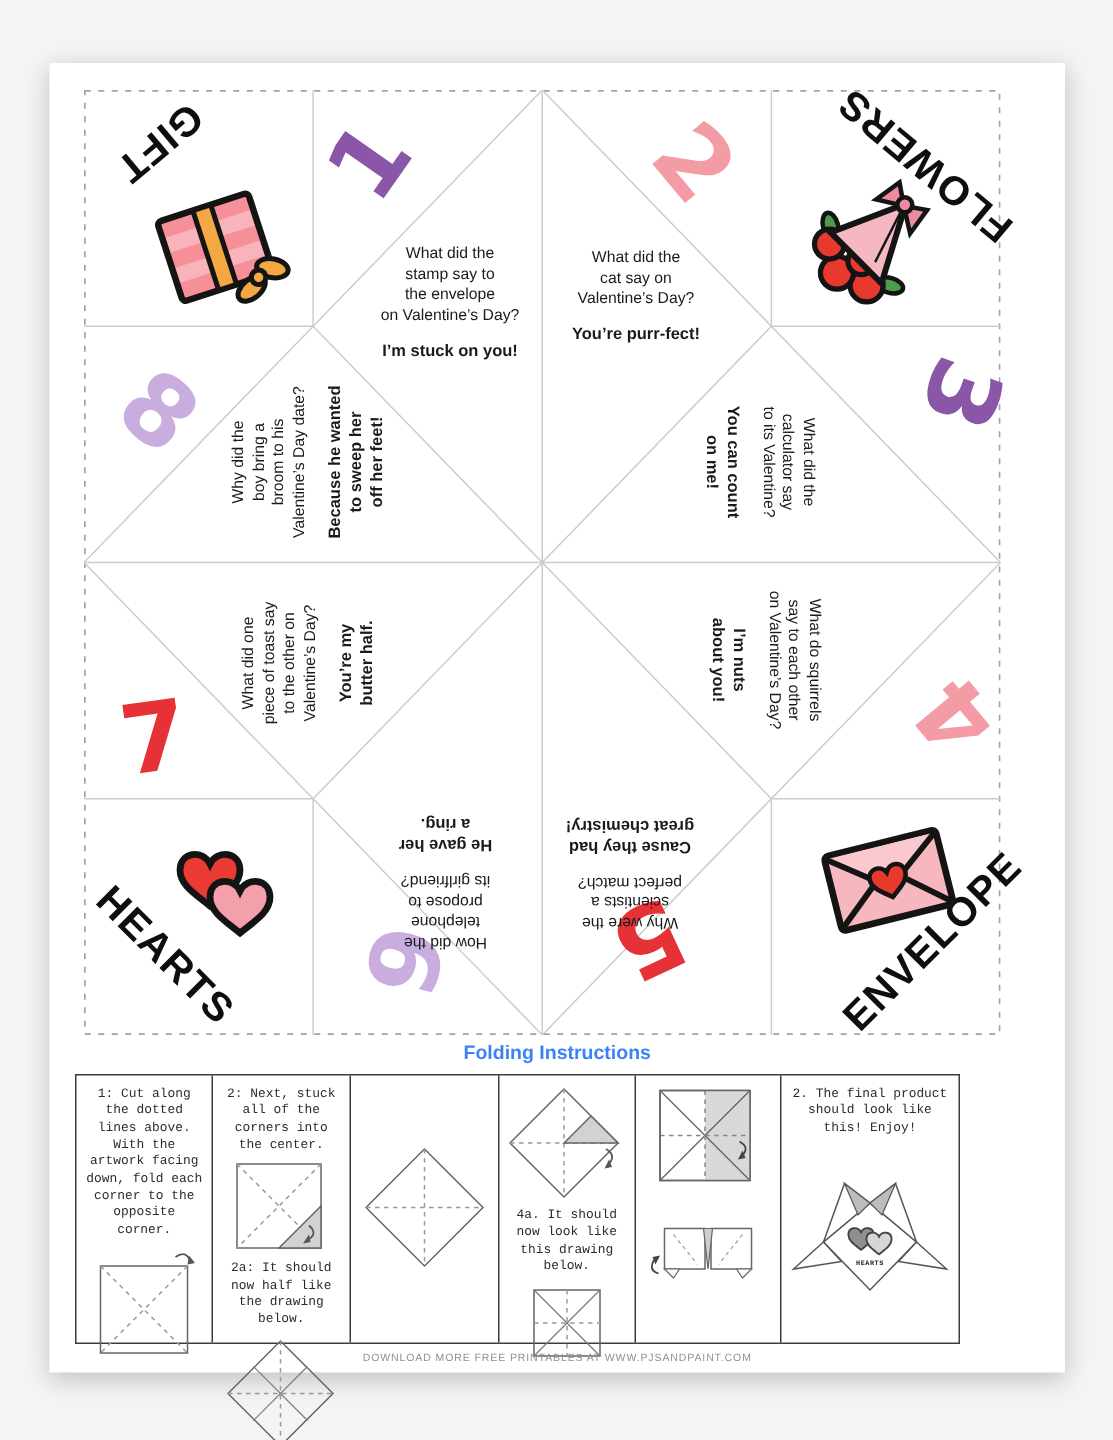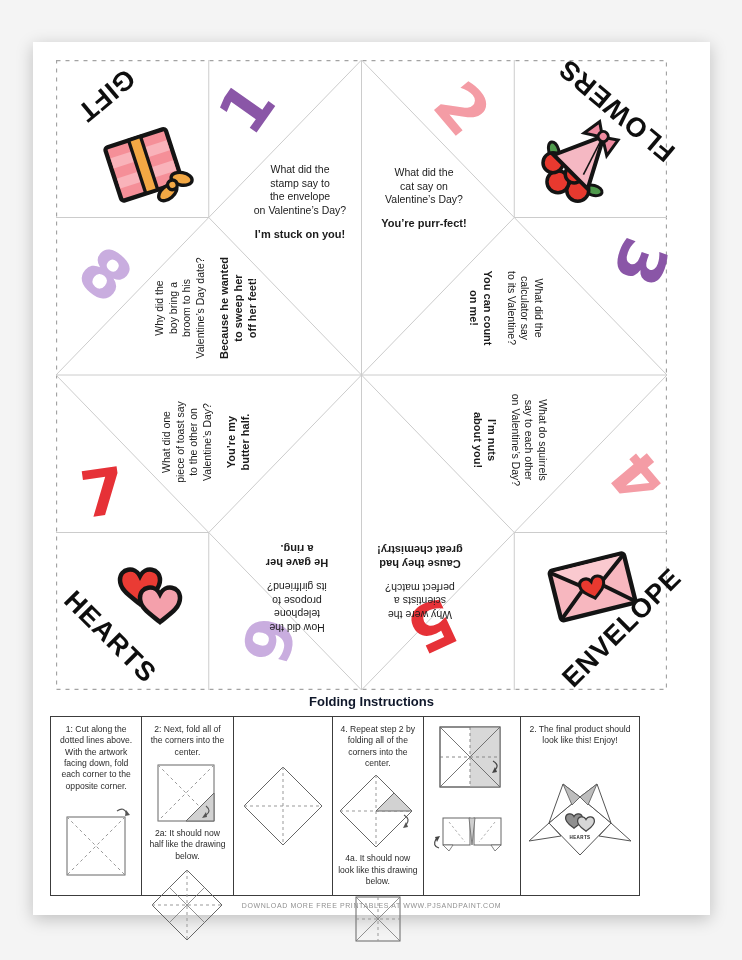--- a/index.html
+++ b/index.html
@@ -13,23 +13,23 @@
   .num { position:absolute; font-family:"DejaVu Sans", sans-serif; font-weight:bold; font-size:64px;
          line-height:1; }
   .corner-label { position:absolute; font-weight:bold; font-size:27px; letter-spacing:1px; color:#0e0e0e; white-space:nowrap; }
   .icon { position:absolute; }
 
   .joke { position:absolute; width:160px; text-align:center; color:#1b1b1b; }
   .joke .q { font-size:10.5px; line-height:1.3; white-space:pre-line; }
   .joke .a { font-size:11px; line-height:1.3; white-space:pre-line; font-weight:bold; margin-top:9px; }
 
   .fold-title { position:absolute; left:0; top:652px; width:677px; text-align:center;
-                font-weight:bold; font-size:13px; color:#0f172a; }
+                font-weight:bold; font-size:13px; color:#3b82f6; }
   .instr { position:absolute; left:17px; top:674px; width:590px; height:180px;
-           border:1px solid #3c3c3c; display:flex; }
+           border:1px solid #3c3c3c; display:flex;font-family:Liberation Mono, monospace; }
   .cell { flex:1; border-left:1px solid #3c3c3c; padding:7px 5px 4px 5px; text-align:center;
           display:flex; flex-direction:column; align-items:center; }
   .cell:first-child { border-left:none; }
   .cell .t { font-size:8.6px; line-height:1.32; color:#2b2b2b; margin-bottom:4px; }
   .cell .dia { position:relative; margin-top:auto; margin-bottom:auto; }
   .cell .dia2 { position:relative; }
   .final-label { position:absolute; left:50%; top:60px; transform:translateX(-50%);
                  font-size:4.5px; font-weight:bold; letter-spacing:.4px; color:#222; }
   .footer { position:absolute; left:0; top:860px; width:677px; text-align:center;
             font-size:7px; letter-spacing:.6px; color:#909090; }
@@ -197,21 +197,21 @@
         <svg width="74" height="78" viewBox="0 0 74 78">
           <rect x="8" y="14" width="58" height="58" fill="none" stroke="#666" stroke-width="1"></rect>
           <path d="M8,14 L66,72 M66,14 L8,72" stroke="#999" stroke-width="1" stroke-dasharray="3 3" fill="none"></path>
           <path d="M58,8 q7,-5 10,3" fill="none" stroke="#555" stroke-width="1.2"></path>
           <polygon points="66,13 71,12 67,7" fill="#555"></polygon>
         </svg>
       </span>
     </div>
 
     <div class="cell">
-      <div class="t">2: Next, fold all of the corners into the center.</div>
+      <div class="t">2: Next, stuck all of the corners into the center.</div>
       <span class="dia2">
         <svg width="66" height="62" viewBox="0 0 66 62">
           <rect x="4" y="3" width="56" height="56" fill="none" stroke="#666" stroke-width="1"></rect>
           <path d="M4,3 L60,59 M60,3 L4,59" stroke="#999" stroke-width="1" stroke-dasharray="3 3" fill="none"></path>
           <polygon points="60,31 60,59 32,59" fill="#d2d2d2" stroke="#666" stroke-width="1"></polygon>
           <path d="M52,44 q6,5 0,9" fill="none" stroke="#555" stroke-width="1.2"></path>
           <polygon points="53,55 48,56 52,50" fill="#555"></polygon>
         </svg>
       </span>
       <div class="t">2a: It should now half like the drawing below.</div>
@@ -227,21 +227,20 @@
     <div class="cell">
       <span class="dia">
         <svg width="88" height="88" viewBox="0 0 88 88">
           <polygon points="44,5 83,44 44,83 5,44" fill="none" stroke="#666" stroke-width="1"></polygon>
           <path d="M44,5 V83 M5,44 H83" stroke="#999" stroke-width="1" stroke-dasharray="3 3" fill="none"></path>
         </svg>
       </span>
     </div>
 
     <div class="cell">
-      <div class="t">4. Repeat step 2 by folding all of the corners into the center.</div>
       <span class="dia2">
         <svg width="80" height="76" viewBox="0 0 80 76">
           <polygon points="38,2 74,38 38,74 2,38" fill="none" stroke="#666" stroke-width="1"></polygon>
           <path d="M38,2 V74 M2,38 H74" stroke="#999" stroke-width="1" stroke-dasharray="3 3" fill="none"></path>
           <polygon points="38,38 56,20 74,38" fill="#d2d2d2" stroke="#666" stroke-width="1"></polygon>
           <path d="M66,42 q7,4 2,10" fill="none" stroke="#555" stroke-width="1.2"></path>
           <polygon points="70,54 65,55 68,49" fill="#555"></polygon>
         </svg>
       </span>
       <div class="t">4a. It should now look like this drawing below.</div>

